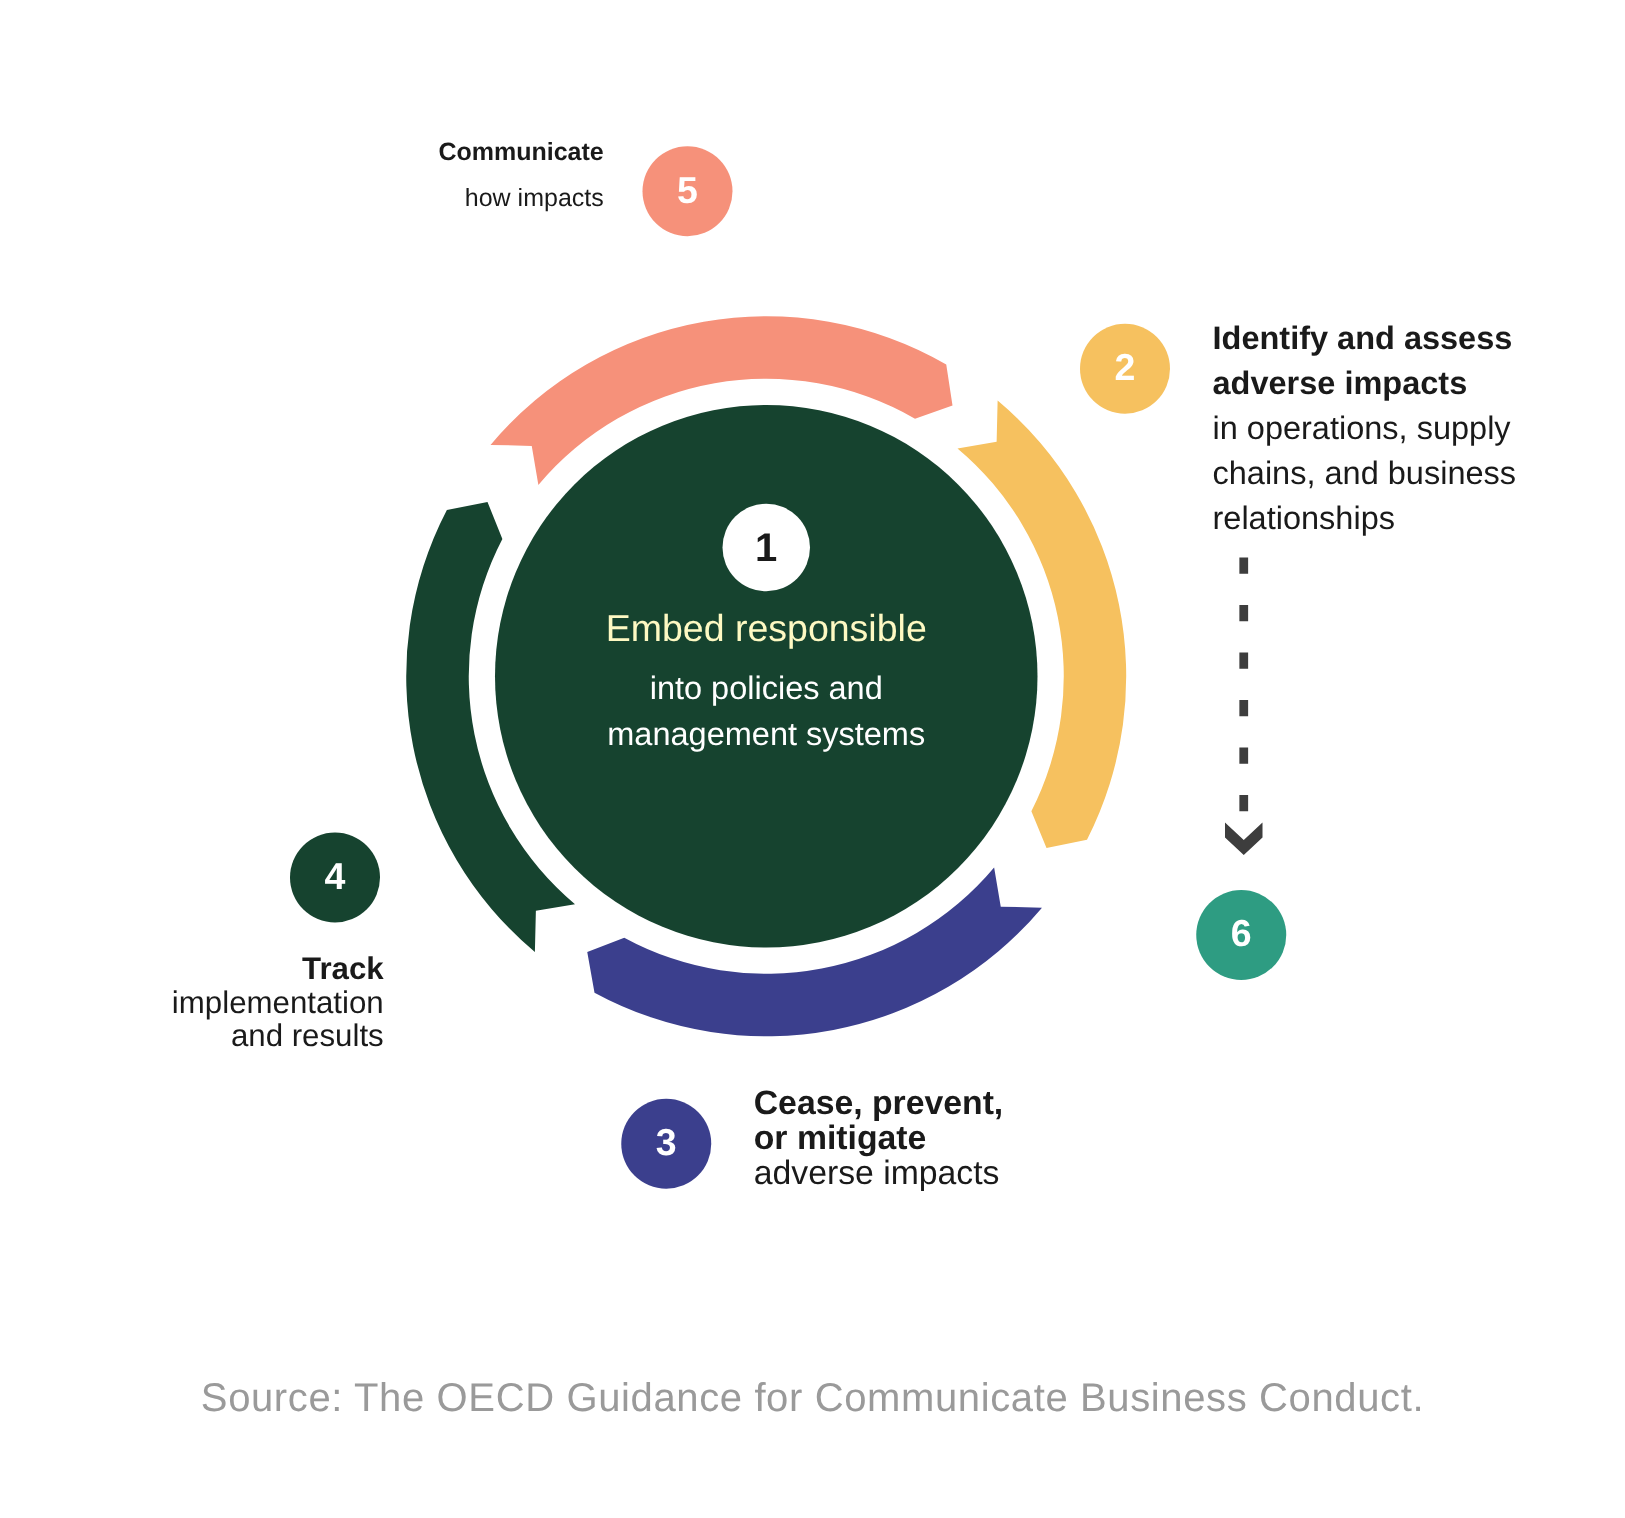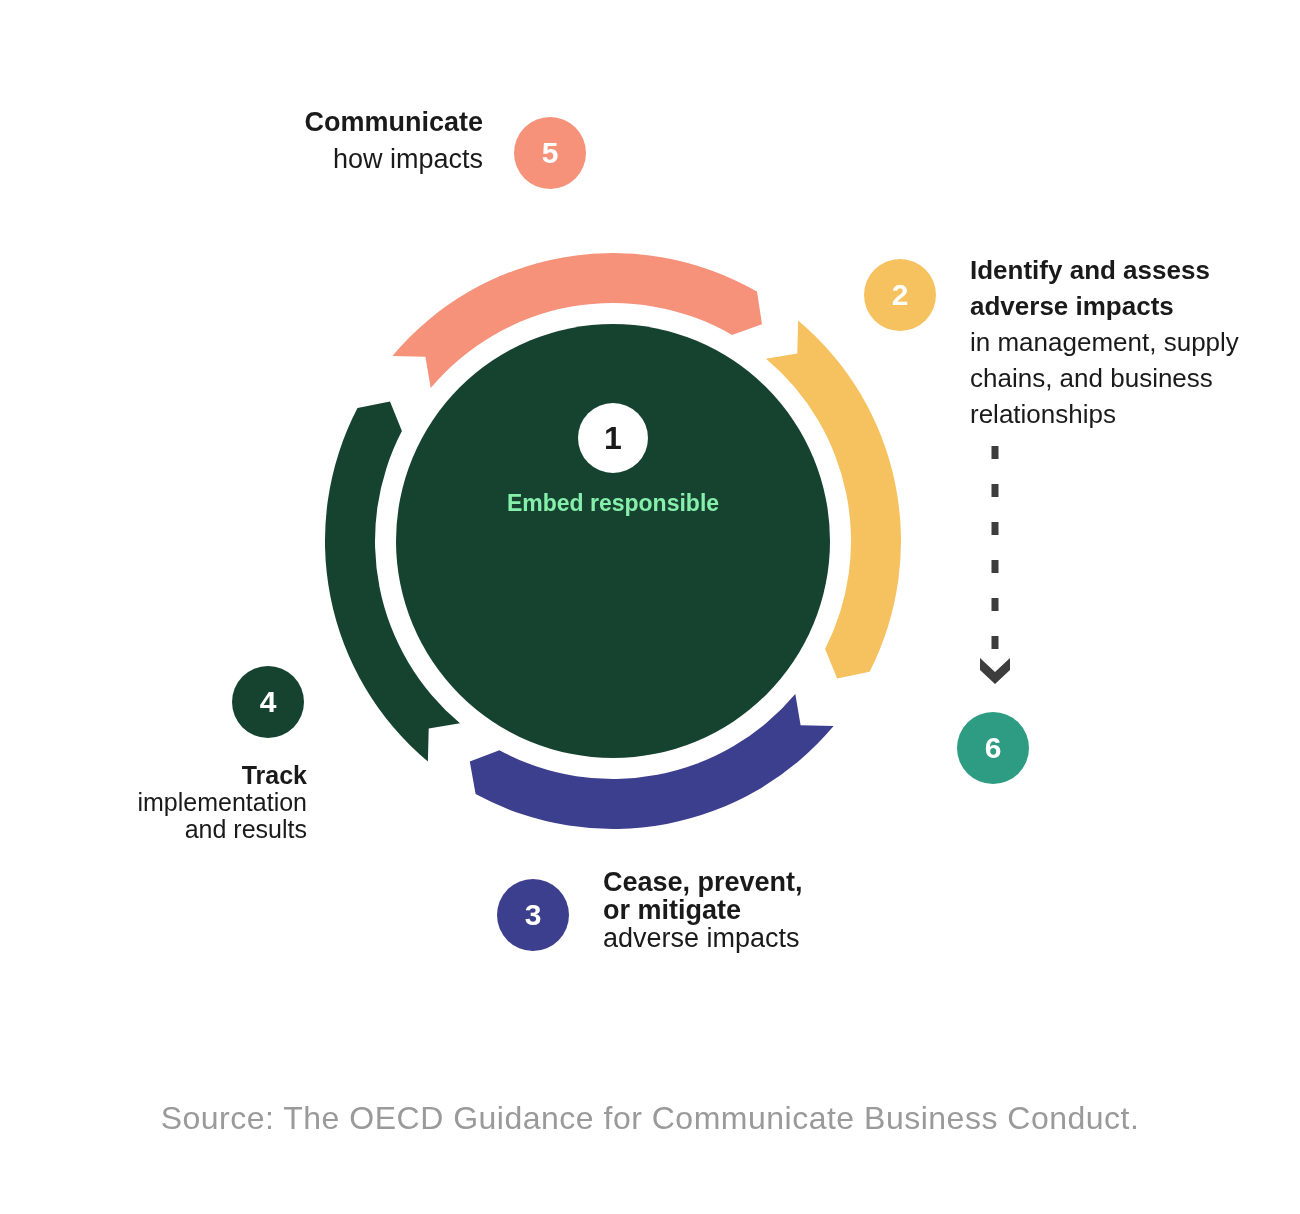--- a/index.html
+++ b/index.html
@@ -15,25 +15,25 @@
   .badge{
     position:absolute;width:72px;height:72px;border-radius:50%;
     display:flex;align-items:center;justify-content:center;
     color:#ffffff;font-weight:bold;font-size:30px;
   }
   .badge-light{
     position:relative;width:70px;height:70px;border-radius:50%;background:#ffffff;
     display:flex;align-items:center;justify-content:center;
     color:#1a1a1a;font-weight:bold;font-size:32px;margin-top:79px;
   }
-  .c-bold{margin-top:15px;color:#86efac;font-weight:bold;font-size:23px;line-height:31px;}
+  .c-bold{margin-top:15px;color:#fef9c3;font-weight:normal;font-size:30px;line-height:31px;}
   .c-reg{margin-top:13px;color:#ffffff;font-size:26px;line-height:37px;}
   .label{position:absolute;font-size:26px;line-height:37px;}
   .label .b{font-weight:bold;}
-  .lbl-communicate{top:104px;right:817px;text-align:right;font-size:27px;}
+  .lbl-communicate{top:104px;right:817px;text-align:right;font-size:20px;}
   .lbl-identify{top:252px;left:970px;text-align:left;font-size:26px;line-height:36px;}
   .lbl-track{top:762px;right:993px;text-align:right;font-size:25px;line-height:27px;}
   .lbl-cease{top:868px;left:603px;text-align:left;font-size:27px;line-height:28px;}
   .lbl-provide{top:806px;left:958px;text-align:left;font-size:25px;line-height:29px;}
   .keep-space{white-space:pre;}
   .source{
     position:absolute;top:1100px;left:0;width:100%;text-align:center;
     font-size:32px;letter-spacing:0.5px;font-weight:400;
   }
 </style>
@@ -51,20 +51,24 @@
       <path d="M980,658 L995,672 L1010,658 L1010,670 L995,684 L980,670 Z" fill="#3D3D3D"></path>
     </svg>
 
   <div class="center-circle" style="background-color: rgb(22, 67, 47);">
     <div class="badge-light">
       <span>1</span>
     </div>
     <div class="c-bold">
       <div>Embed responsible</div>
     </div>
+    <div class="c-reg">
+      <div>into policies and</div>
+      <div>management systems</div>
+    </div>
   </div>
 
   <div class="badge" style="left: 514px; top: 117px; background-color: rgb(246, 145, 122);">
     <span>5</span>
   </div>
   <div class="badge" style="left: 864px; top: 259px; background-color: rgb(246, 193, 95);">
     <span>2</span>
   </div>
   <div class="badge" style="left: 957px; top: 712px; background-color: rgb(46, 156, 130);">
     <span>6</span>
@@ -77,21 +81,21 @@
   </div>
 
   <div class="label lbl-communicate">
     <div class="b">Communicate</div>
     <div>how impacts</div>
   </div>
 
   <div class="label lbl-identify">
     <div class="b">Identify and assess</div>
     <div class="b">adverse impacts</div>
-    <div>in management, supply</div>
+    <div>in operations, supply</div>
     <div>chains, and business</div>
     <div>relationships</div>
   </div>
 
   <div class="label lbl-track">
     <div class="b">Track</div>
     <div>implementation</div>
     <div>and results</div>
   </div>
 

